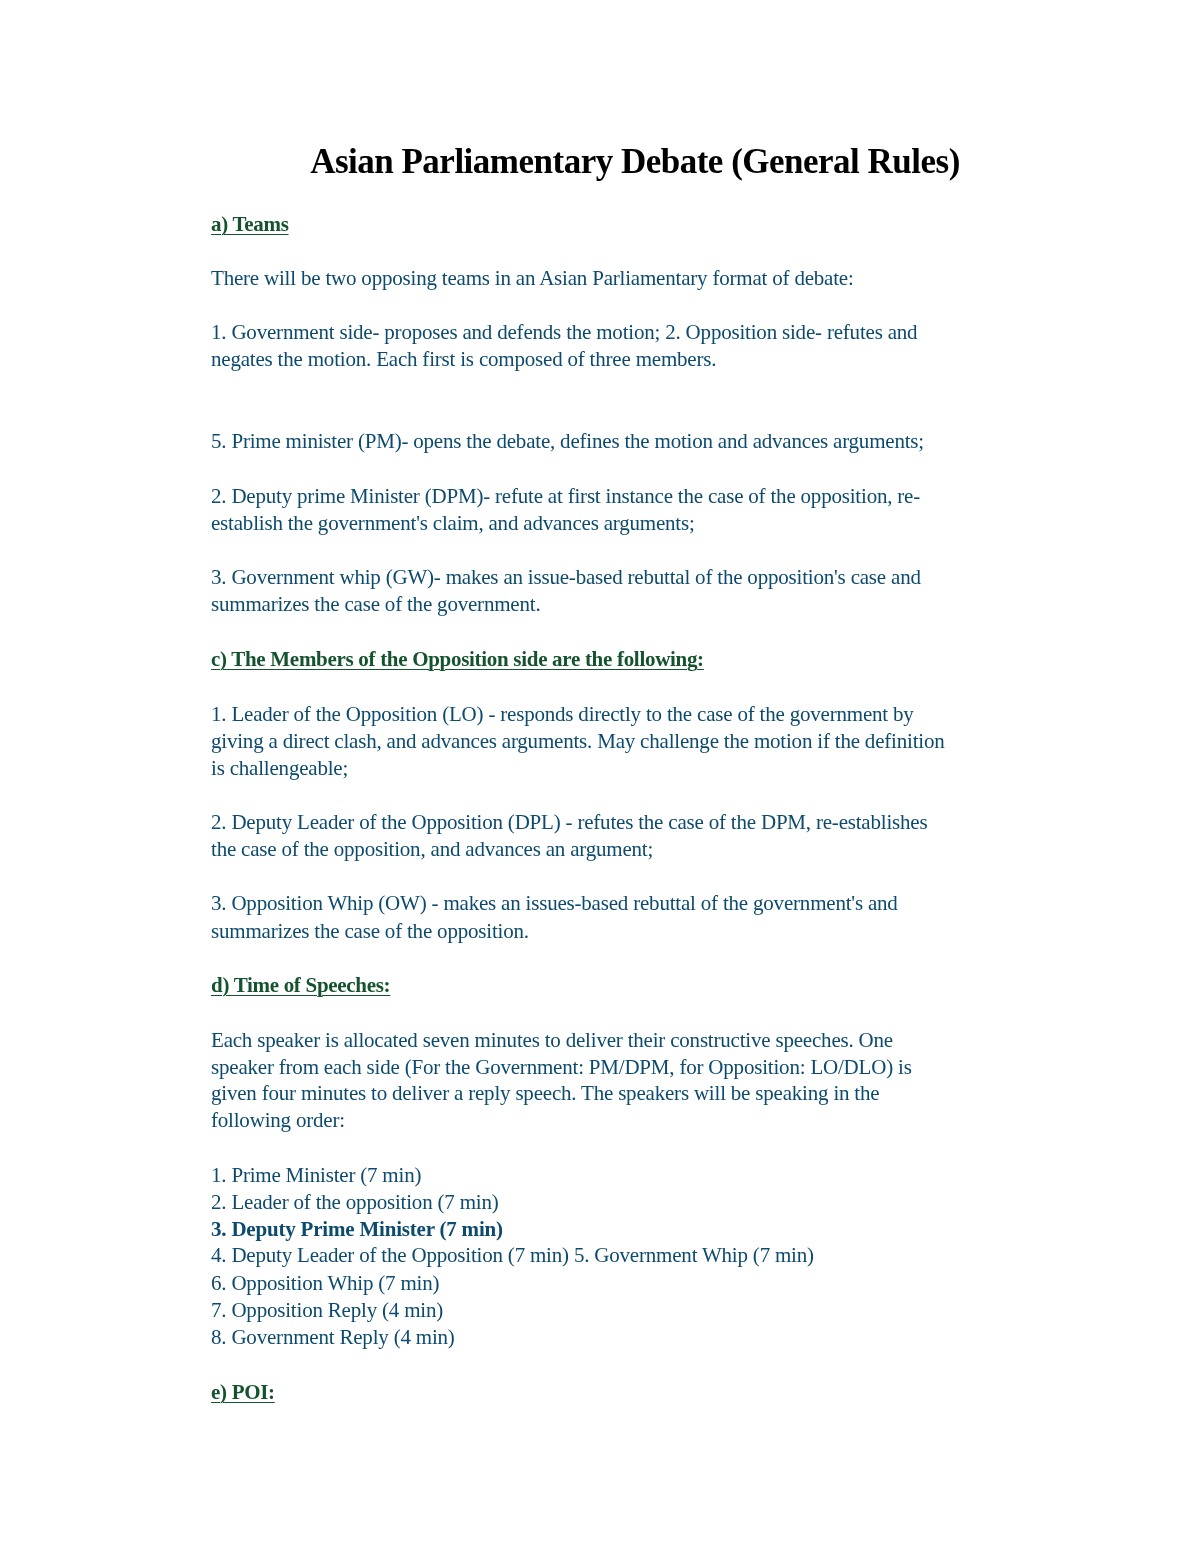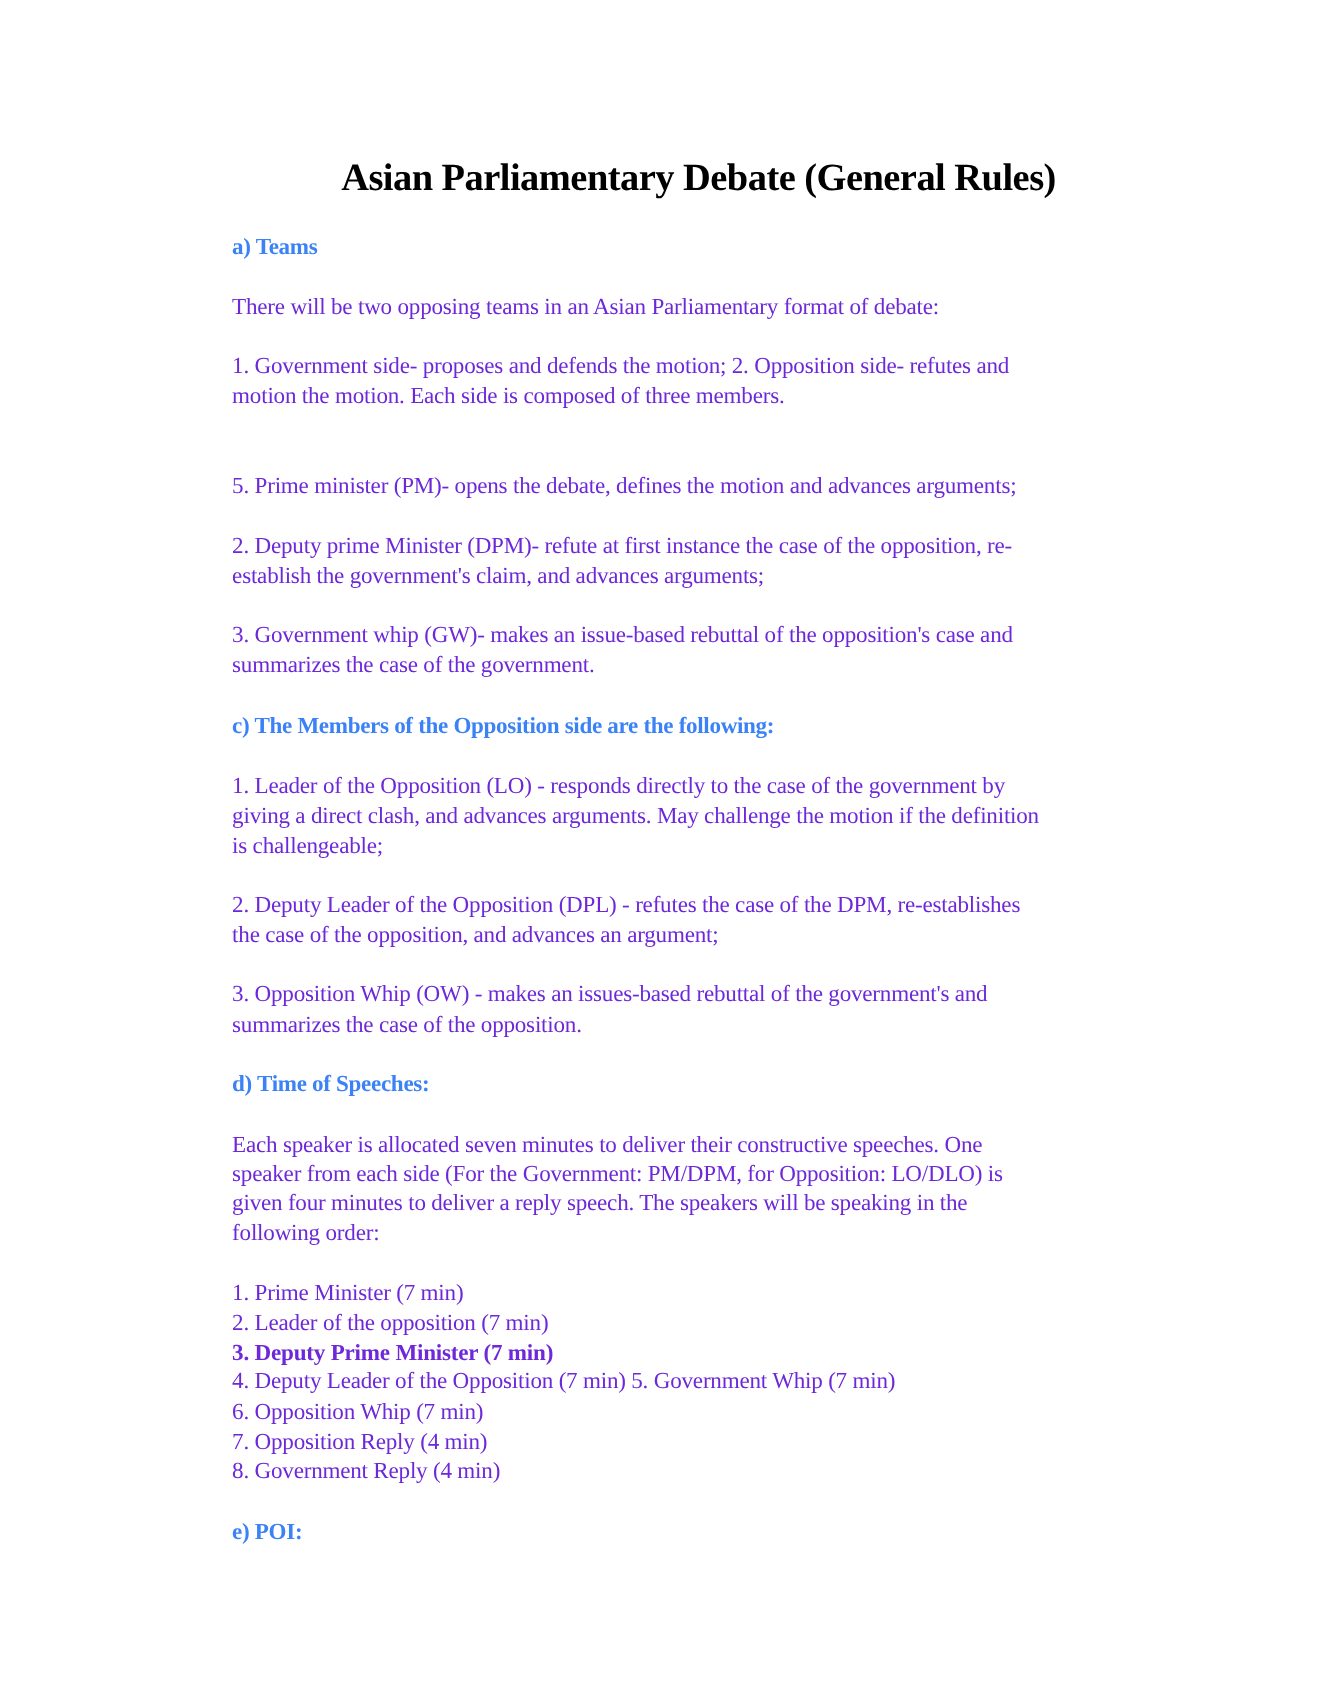--- a/index.html
+++ b/index.html
@@ -35,41 +35,42 @@
       white-space: nowrap;
       color: #000;
     }
     .line {
       position: absolute;
       left: 211px;
       font-size: 21px;
       line-height: 27px;
       white-space: nowrap;
       letter-spacing: -0.2px;
-      color: #6d28d9;
+      color: #0c4a6e;
     }
     .heading {
       font-weight: bold;
+      text-decoration: underline;
       text-decoration-thickness: 1px;
       text-underline-offset: 3px;
-      color: #3b82f6;
+      color: #14532d;
       letter-spacing: -0.3px;
     }
   </style>
 </head>
 <body>
 
 <div class="page">
 
   <div class="title">Asian Parliamentary Debate (General Rules)</div>
 
   <div class="line heading" style="top:211px;">a) Teams </div>
   <div class="line" style="top:265px;">There will be two opposing teams in an Asian Parliamentary format of debate:</div>
   <div class="line" style="top:319px;">1. Government side- proposes and defends the motion; 2. Opposition side- refutes and</div>
-  <div class="line" style="top:346px;">motion the motion. Each side is composed of three members.</div>
+  <div class="line" style="top:346px;">negates the motion. Each first is composed of three members.</div>
 
   <div class="line" style="top:428px;">5. Prime minister (PM)- opens the debate, defines the motion and advances arguments;</div>
   <div class="line" style="top:483px;">2. Deputy prime Minister (DPM)- refute at first instance the case of the opposition, re-</div>
   <div class="line" style="top:510px;">establish the government's claim, and advances arguments;</div>
   <div class="line" style="top:564px;">3. Government whip (GW)- makes an issue-based rebuttal of the opposition's case and</div>
   <div class="line" style="top:591px;">summarizes the case of the government.</div>
 
   <div class="line heading" style="top:646px;">c) The Members of the Opposition side are the following: </div>
   <div class="line" style="top:701px;">1. Leader of the Opposition (LO) - responds directly to the case of the government by</div>
   <div class="line" style="top:728px;">giving a direct clash, and advances arguments. May challenge the motion if the definition</div>

